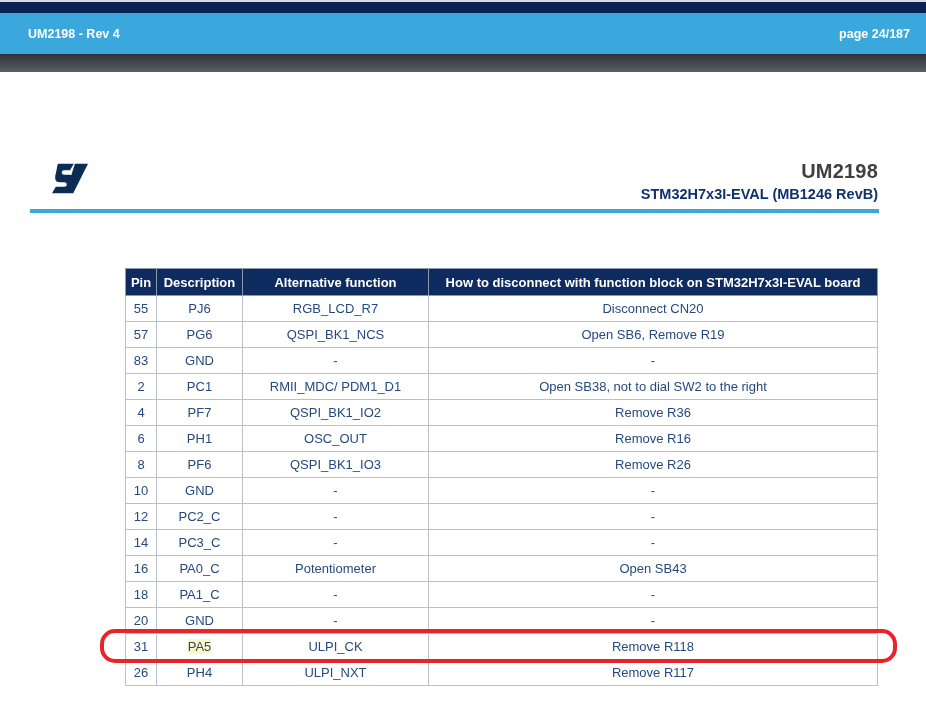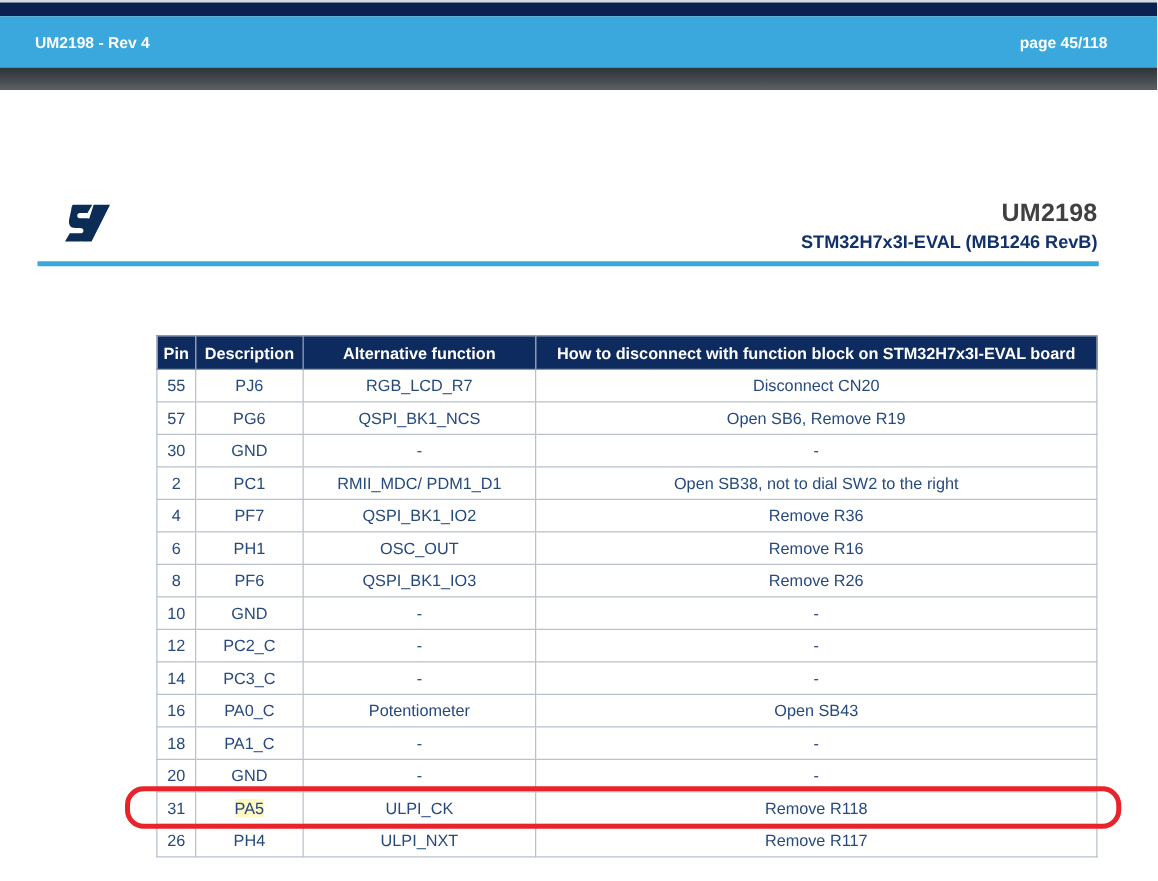--- a/index.html
+++ b/index.html
@@ -11,21 +11,21 @@
     background:#ffffff; overflow:hidden;
   }
 
   
   .top-hairline { position:absolute; left:0; top:0; width:926px; height:2px; background:#d7dbe1; }
   .navy-strip   { position:absolute; left:0; top:2px; width:926px; height:11px; background:#0a2151; }
   .blue-bar {
     position:absolute; left:0; top:13px; width:926px; height:41px;
     background:#3aa8dc; color:#ffffff;
     display:flex; align-items:center; justify-content:space-between;
-    padding:0 40px 0 28px;
+    padding:0 16px 0 28px;
     font-size:12.5px; font-weight:bold;
   }
   .gray-bar {
     position:absolute; left:0; top:54px; width:926px; height:18px;
     background:linear-gradient(180deg,#2e3338 0%, #4a4f54 65%, #5c6166 100%);
   }
 
   
   .st-logo { position:absolute; left:52px; top:162px; width:36px; height:33px; }
   .doc-head { position:absolute; right:48px; top:160px; text-align:right; }
@@ -60,21 +60,21 @@
 </style>
 </head>
 <body>
 
 <div class="screen">
 
   <div class="top-hairline"></div>
   <div class="navy-strip"></div>
   <div class="blue-bar">
     <span>UM2198 - Rev 4</span>
-    <span>page 45/118</span>
+    <span>page 24/187</span>
   </div>
   <div class="gray-bar"></div>
 
   <svg class="st-logo" viewBox="0 0 66 58" aria-hidden="true">
     <path fill="#0b2d55" d="M12 2 L40 2 L33 14 L22 14 Q18 14 18 18 Q18 22 23 22 L32 22 Q44 22 41 34 L38 44 Q35 56 22 56 L0 56 L7 44 L22 44 Q27 44 27 40 Q27 36 22 36 L15 36 Q4 36 6 24 L9 10 Q10 2 12 2 Z"></path>
     <path fill="#0b2d55" d="M42 2 L66 2 L39 56 L25 56 Z"></path>
   </svg>
 
   <div class="doc-head">
     <div class="doc-id">UM2198</div>
@@ -104,21 +104,21 @@
           <td>RGB_LCD_R7</td>
           <td>Disconnect CN20</td>
         </tr>
         <tr>
           <td>57</td>
           <td>PG6</td>
           <td>QSPI_BK1_NCS</td>
           <td>Open SB6, Remove R19</td>
         </tr>
         <tr>
-          <td>30</td>
+          <td>83</td>
           <td>GND</td>
           <td>-</td>
           <td>-</td>
         </tr>
         <tr>
           <td>2</td>
           <td>PC1</td>
           <td>RMII_MDC/ PDM1_D1</td>
           <td>Open SB38, not to dial SW2 to the right</td>
         </tr>

